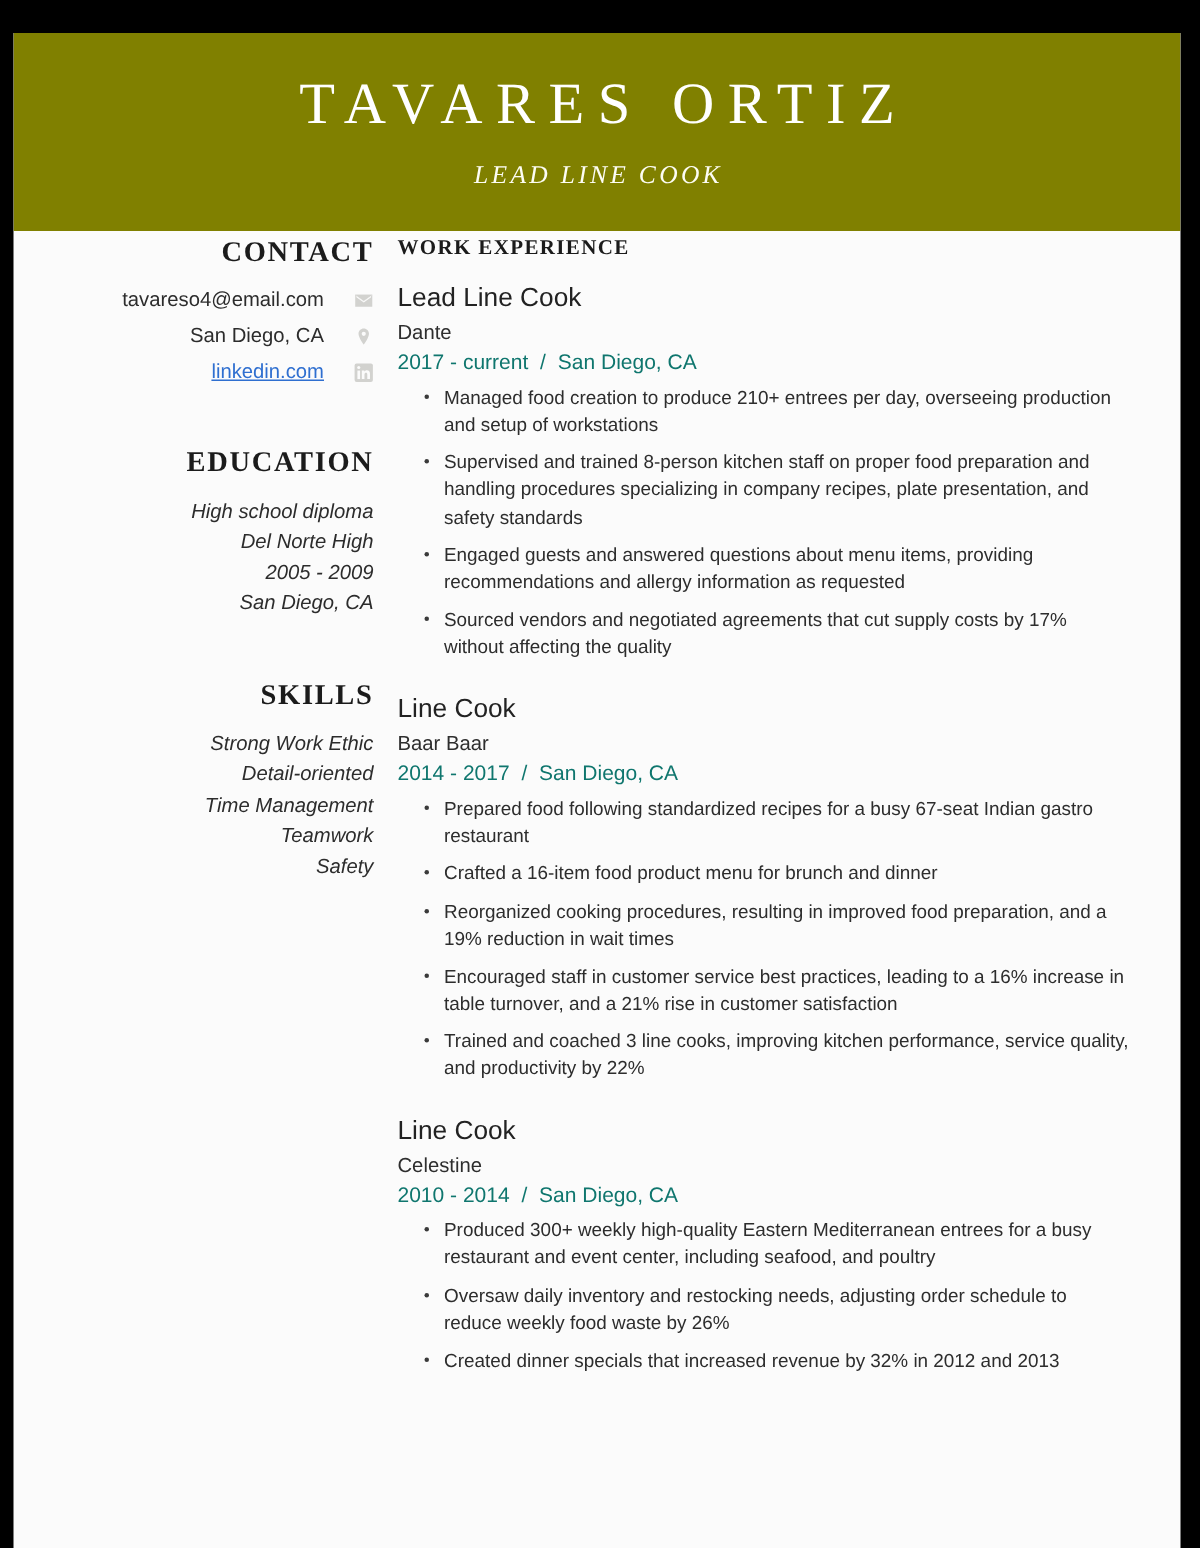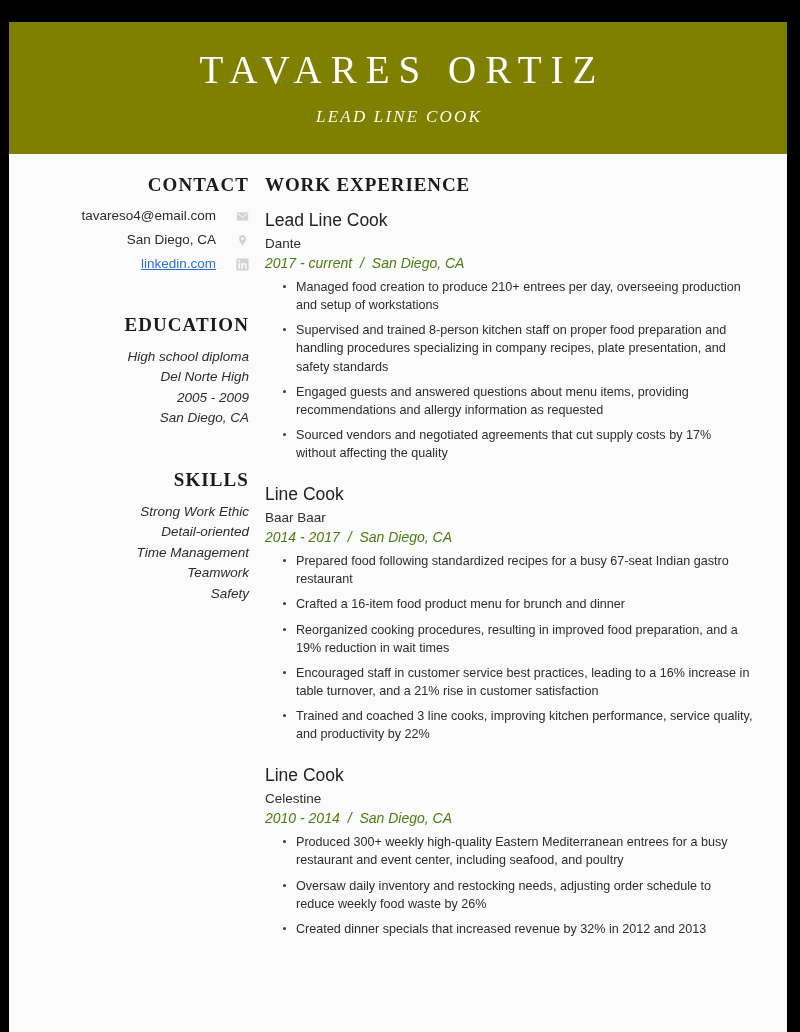--- a/index.html
+++ b/index.html
@@ -53,21 +53,21 @@
     font-weight: 400;
     letter-spacing: 2.2px;
     color: #fdfdf4;
     text-indent: 2px;
     white-space: nowrap;
   }
 
   
   .body-wrap {
     display: flex;
-    padding-top: 20px;
+    padding-top: 4px;
   }
 
   .left-col {
     width: 256px;
     box-sizing: border-box;
     padding-right: 16px;
     text-align: right;
   }
 
   .right-col {
@@ -83,21 +83,21 @@
     font-size: 19px;
     letter-spacing: 1.1px;
     color: #1b1b1b;
     margin: 0 0 11px 0;
   }
   .side-heading.spaced { margin-top: 40px; }
 
   .main-heading {
     font-family: "Liberation Serif", serif;
     font-weight: bold;
-    font-size: 19px;
+    font-size: 14px;
     letter-spacing: 0.9px;
     color: #1b1b1b;
     margin: 0 0 14px 0;
   }
 
   
   .contact-list { margin: 0; padding: 0; list-style: none; }
   .contact-row {
     display: flex;
     align-items: center;
@@ -142,23 +142,22 @@
     line-height: 1.2;
   }
   .exp-company {
     font-size: 13.5px;
     color: #2e2e2e;
     margin: 0 0 4px 0;
     font-weight: 400;
   }
   .exp-meta {
     font-size: 14px;
-    color: #4d7c0f;
+    color: #0f766e;
     margin: 0 0 7px 0;
-    font-style: italic;
   }
   .exp-meta .sep { padding: 0 4px; }
   .bullets {
     margin: 0;
     padding-left: 31px;
     list-style: none;
   }
   .bullets li {
     position: relative;
     font-size: 12.6px;

